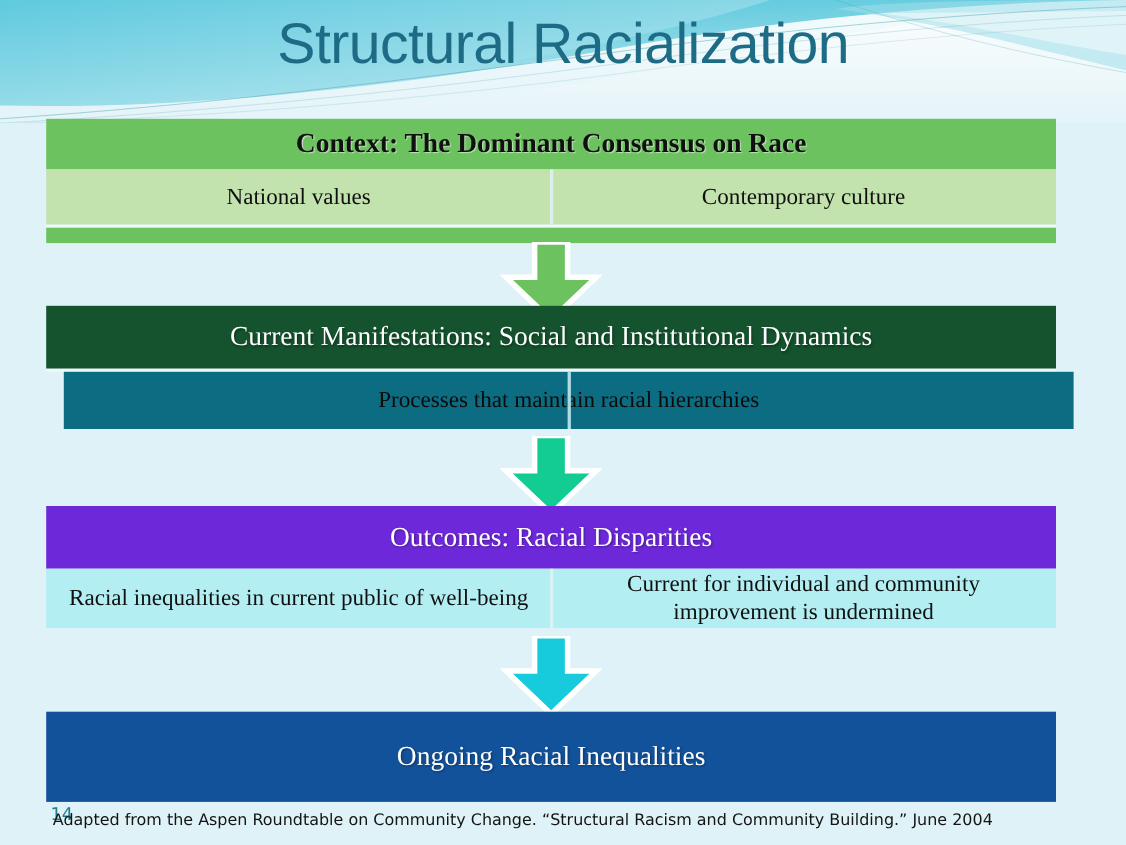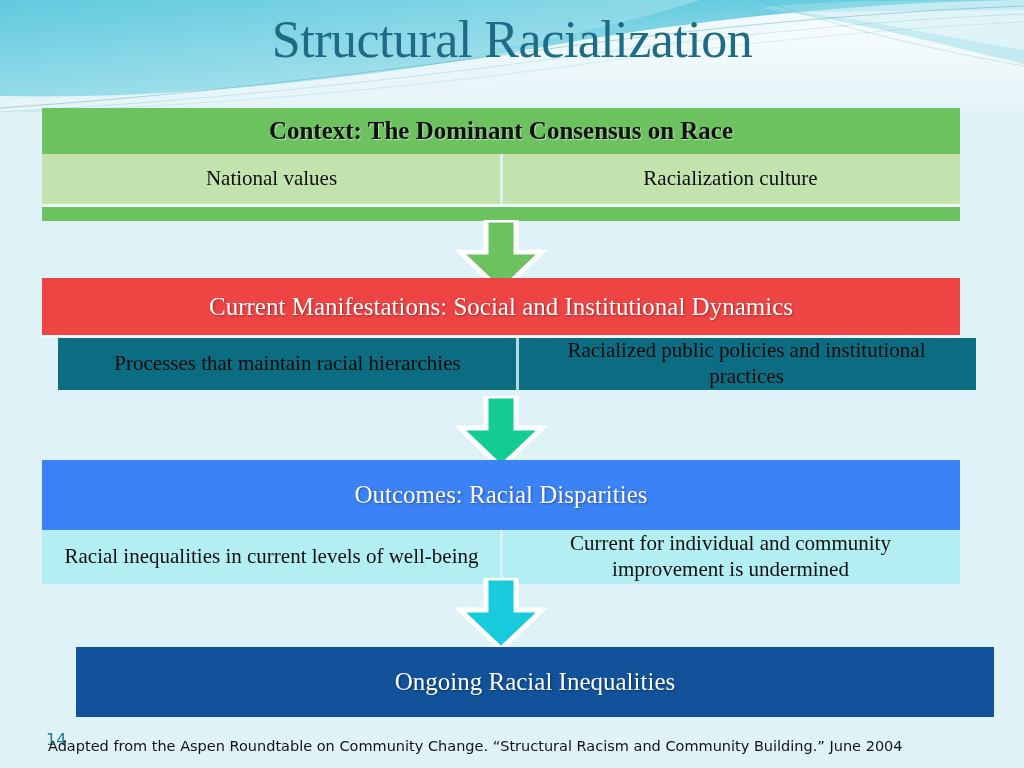--- a/index.html
+++ b/index.html
@@ -24,21 +24,21 @@
     pointer-events: none;
   }
   #header-decor svg { display: block; }
 
   
   #slide-title {
     position: absolute;
     left: 0; top: 4px;
     width: 1024px;
     text-align: center;
-    font-family: Liberation Serif, serif;
+    font-family: Liberation Sans, sans-serif;
     font-size: 52px;
     font-weight: 400;
     line-height: 72px;
     color: #1d6b85;
     letter-spacing: -0.5px;
     white-space: nowrap;
     z-index: 5;
   }
 
   
@@ -98,33 +98,33 @@
   .gap-line { width: 100%; height: 3px; background: #eef8fb; }
 
   
   #group-context { top: 0; }
   #group-context .band-header { height: 46px; background: #6cc25f; }
   #group-context .subrow      { height: 50px; background: #c2e2ae; }
   #group-context .strip       { height: 14px; background: #6cc25f; }
 
   
   #group-manifestations { top: 170px; }
-  #group-manifestations .band-header { height: 57px; background: #ef4444; }
+  #group-manifestations .band-header { height: 57px; background: #14532d; }
   #group-manifestations .subrow      { height: 52px; background: #0c6d82; margin-left: 16px; }
   #group-manifestations .subcell     { color: #0b0b0b; }
   #group-manifestations .subrow .divider { background: #bfe9ef; opacity: 0.9; }
 
   
   #group-outcomes { top: 352px; }
-  #group-outcomes .band-header { height: 70px; background: #3b82f6; }
+  #group-outcomes .band-header { height: 57px; background: #6d28d9; }
   #group-outcomes .subrow      { height: 54px; background: #b2eef2; }
 
   
   #group-ongoing { top: 539px; }
-  #group-ongoing .band-header { height: 70px; background: #12529a; margin-left: 34px; }
+  #group-ongoing .band-header { height: 82px; background: #12529a; }
 
   
   .arrow {
     position: absolute;
     left: 413px;
     width: 92px;
     height: 74px;
   }
   .arrow svg { display: block; }
   #arrow-1 { top: 112px; }
@@ -191,52 +191,51 @@
 
 <div id="slide-title">Structural Racialization</div>
 
 <div id="diagram">
 
   <div class="group" id="group-context">
     <div class="band-header dark-text">Context: The Dominant Consensus on Race</div>
     <div class="subrow">
       <div class="subcell dark-text">National values</div>
       <div class="divider"></div>
-      <div class="subcell dark-text">Racialization culture</div>
+      <div class="subcell dark-text">Contemporary culture</div>
     </div>
     <div class="gap-line"></div>
     <div class="strip"></div>
   </div>
 
   <div class="arrow" id="arrow-1">
     <svg width="92" height="74" viewBox="0 0 92 74" xmlns="http://www.w3.org/2000/svg">
       <path d="M31,0 L61,0 L61,32 L87,32 L46,71 L5,32 L31,32 Z" fill="#6cc25f" stroke="#ffffff" stroke-width="5" stroke-linejoin="miter"></path>
     </svg>
   </div>
 
   <div class="group" id="group-manifestations">
     <div class="band-header light-text">Current Manifestations: Social and Institutional Dynamics</div>
     <div class="gap-line"></div>
     <div class="subrow">
       <div class="subcell">Processes that maintain racial hierarchies</div>
       <div class="divider"></div>
-      <div class="subcell">Racialized public policies and institutional practices</div>
     </div>
   </div>
 
   <div class="arrow" id="arrow-2">
     <svg width="92" height="74" viewBox="0 0 92 74" xmlns="http://www.w3.org/2000/svg">
       <path d="M31,0 L61,0 L61,32 L87,32 L46,71 L5,32 L31,32 Z" fill="#13cc93" stroke="#ffffff" stroke-width="5" stroke-linejoin="miter"></path>
     </svg>
   </div>
 
   <div class="group" id="group-outcomes">
     <div class="band-header light-text">Outcomes: Racial Disparities</div>
     <div class="subrow">
-      <div class="subcell dark-text">Racial inequalities in current levels of well-being</div>
+      <div class="subcell dark-text">Racial inequalities in current public of well-being</div>
       <div class="divider"></div>
       <div class="subcell dark-text">Current for individual and community improvement is undermined</div>
     </div>
   </div>
 
   <div class="arrow" id="arrow-3">
     <svg width="92" height="74" viewBox="0 0 92 74" xmlns="http://www.w3.org/2000/svg">
       <path d="M31,0 L61,0 L61,32 L87,32 L46,71 L5,32 L31,32 Z" fill="#17cadc" stroke="#ffffff" stroke-width="5" stroke-linejoin="miter"></path>
     </svg>
   </div>

